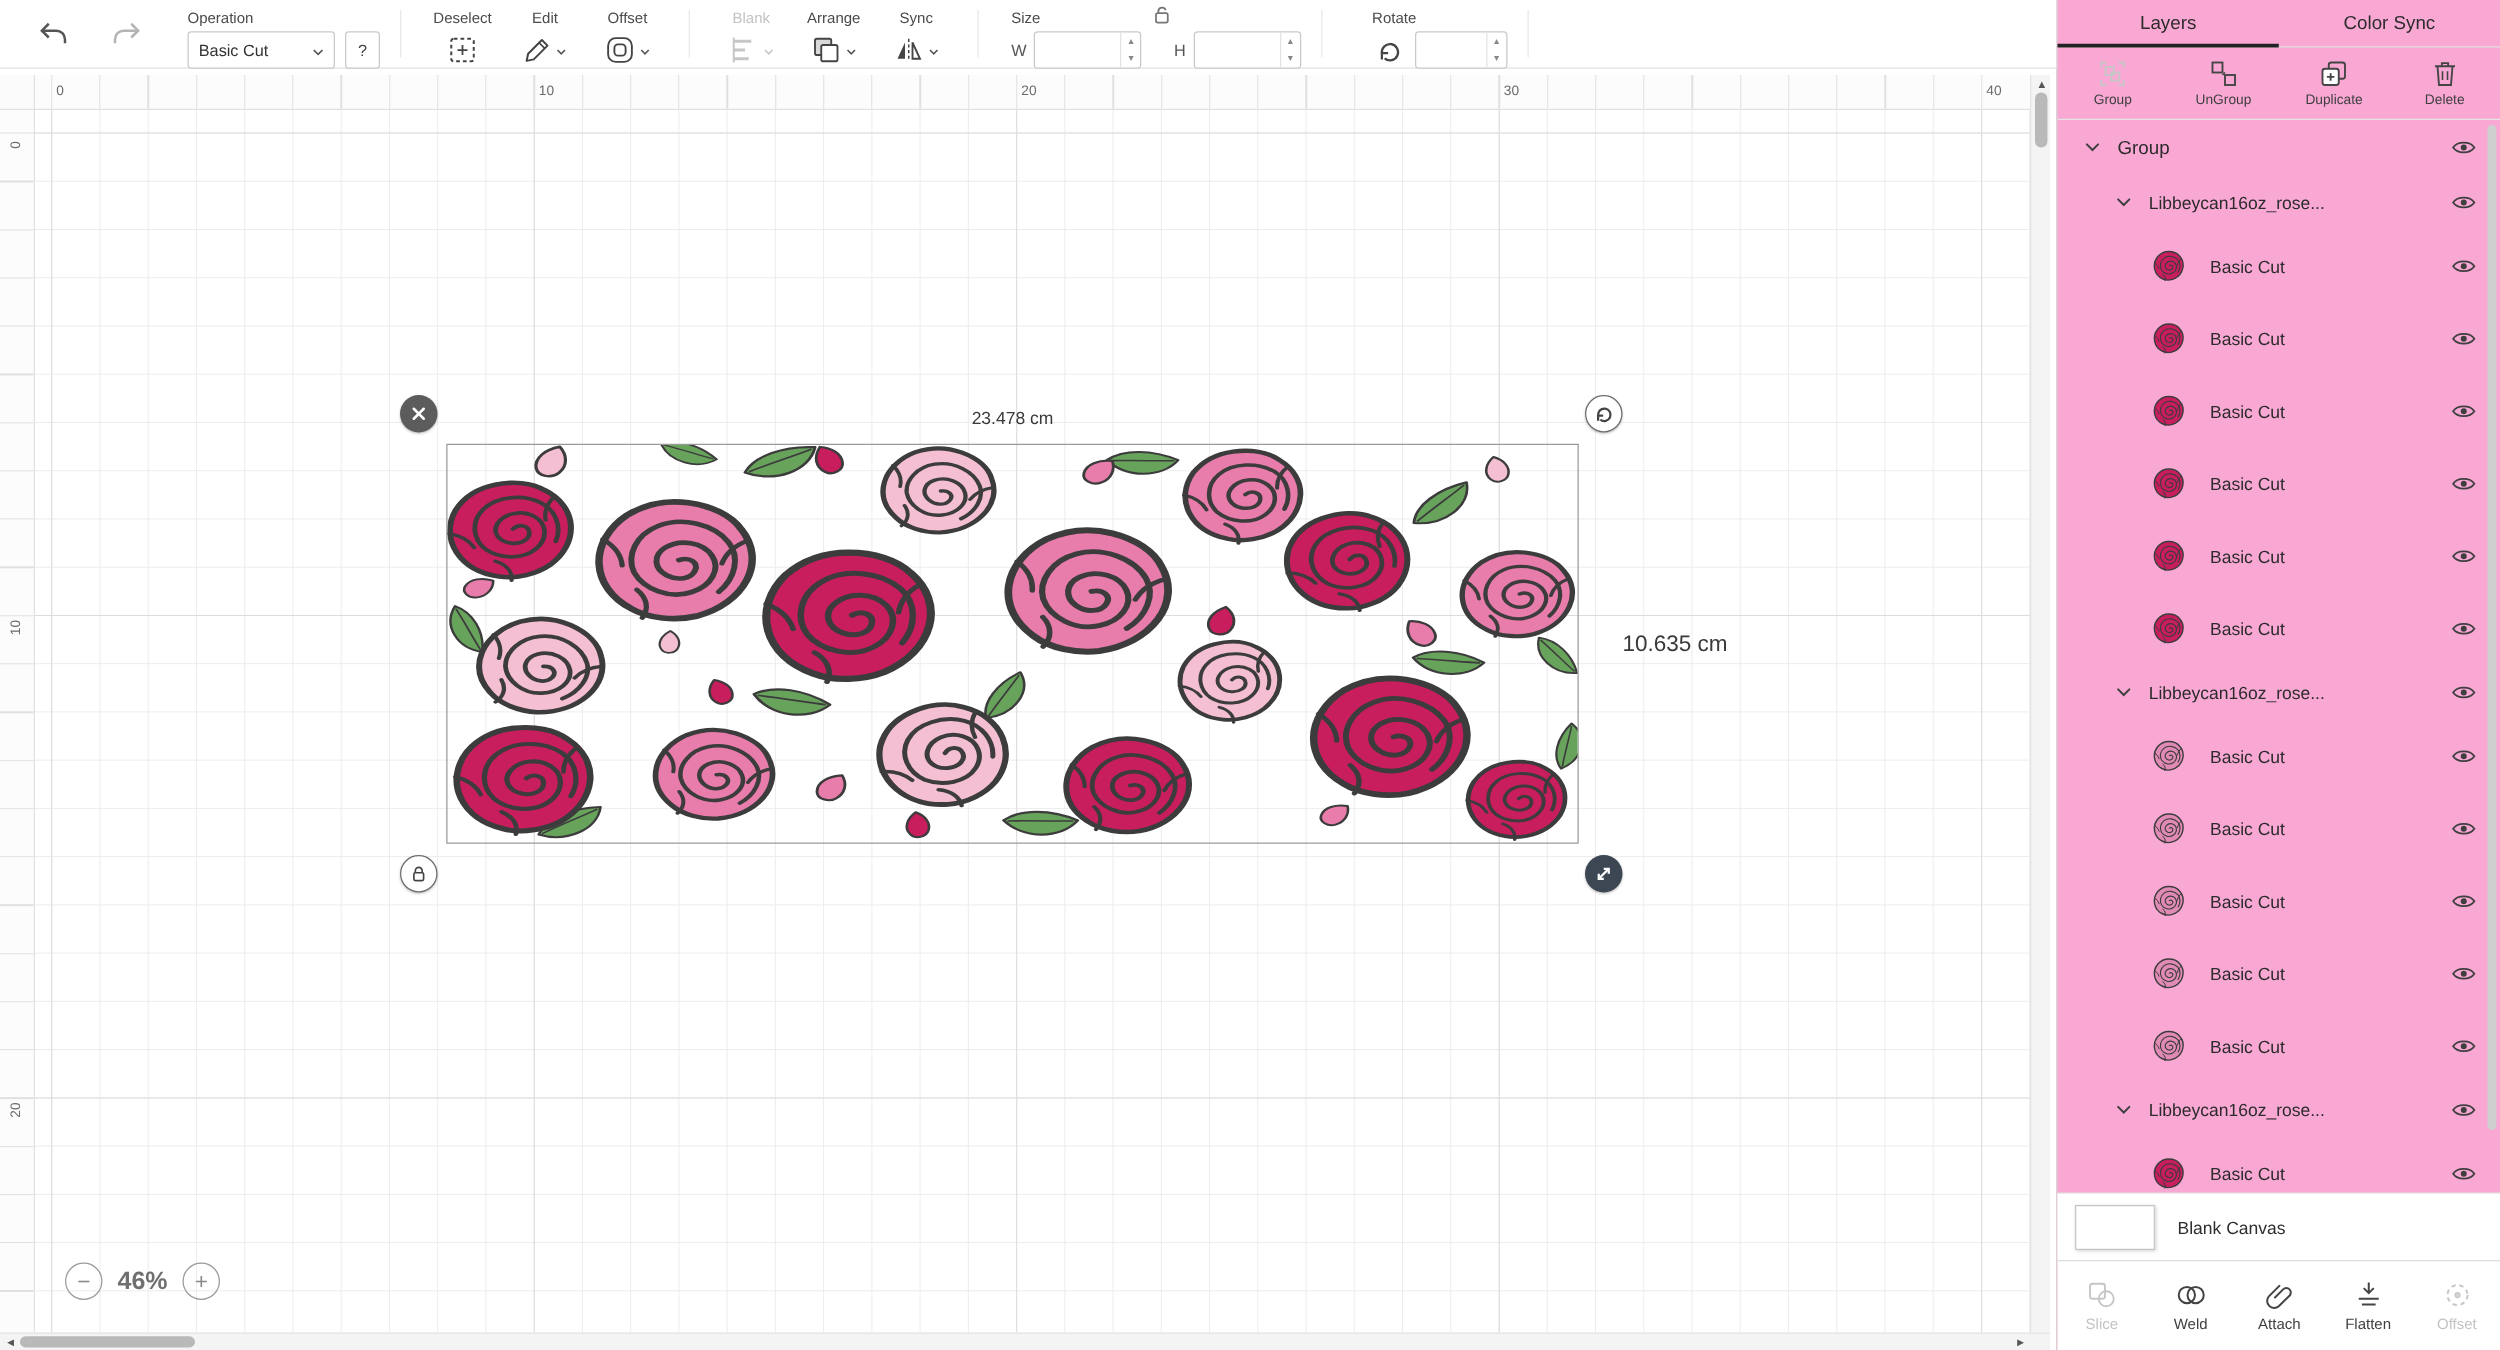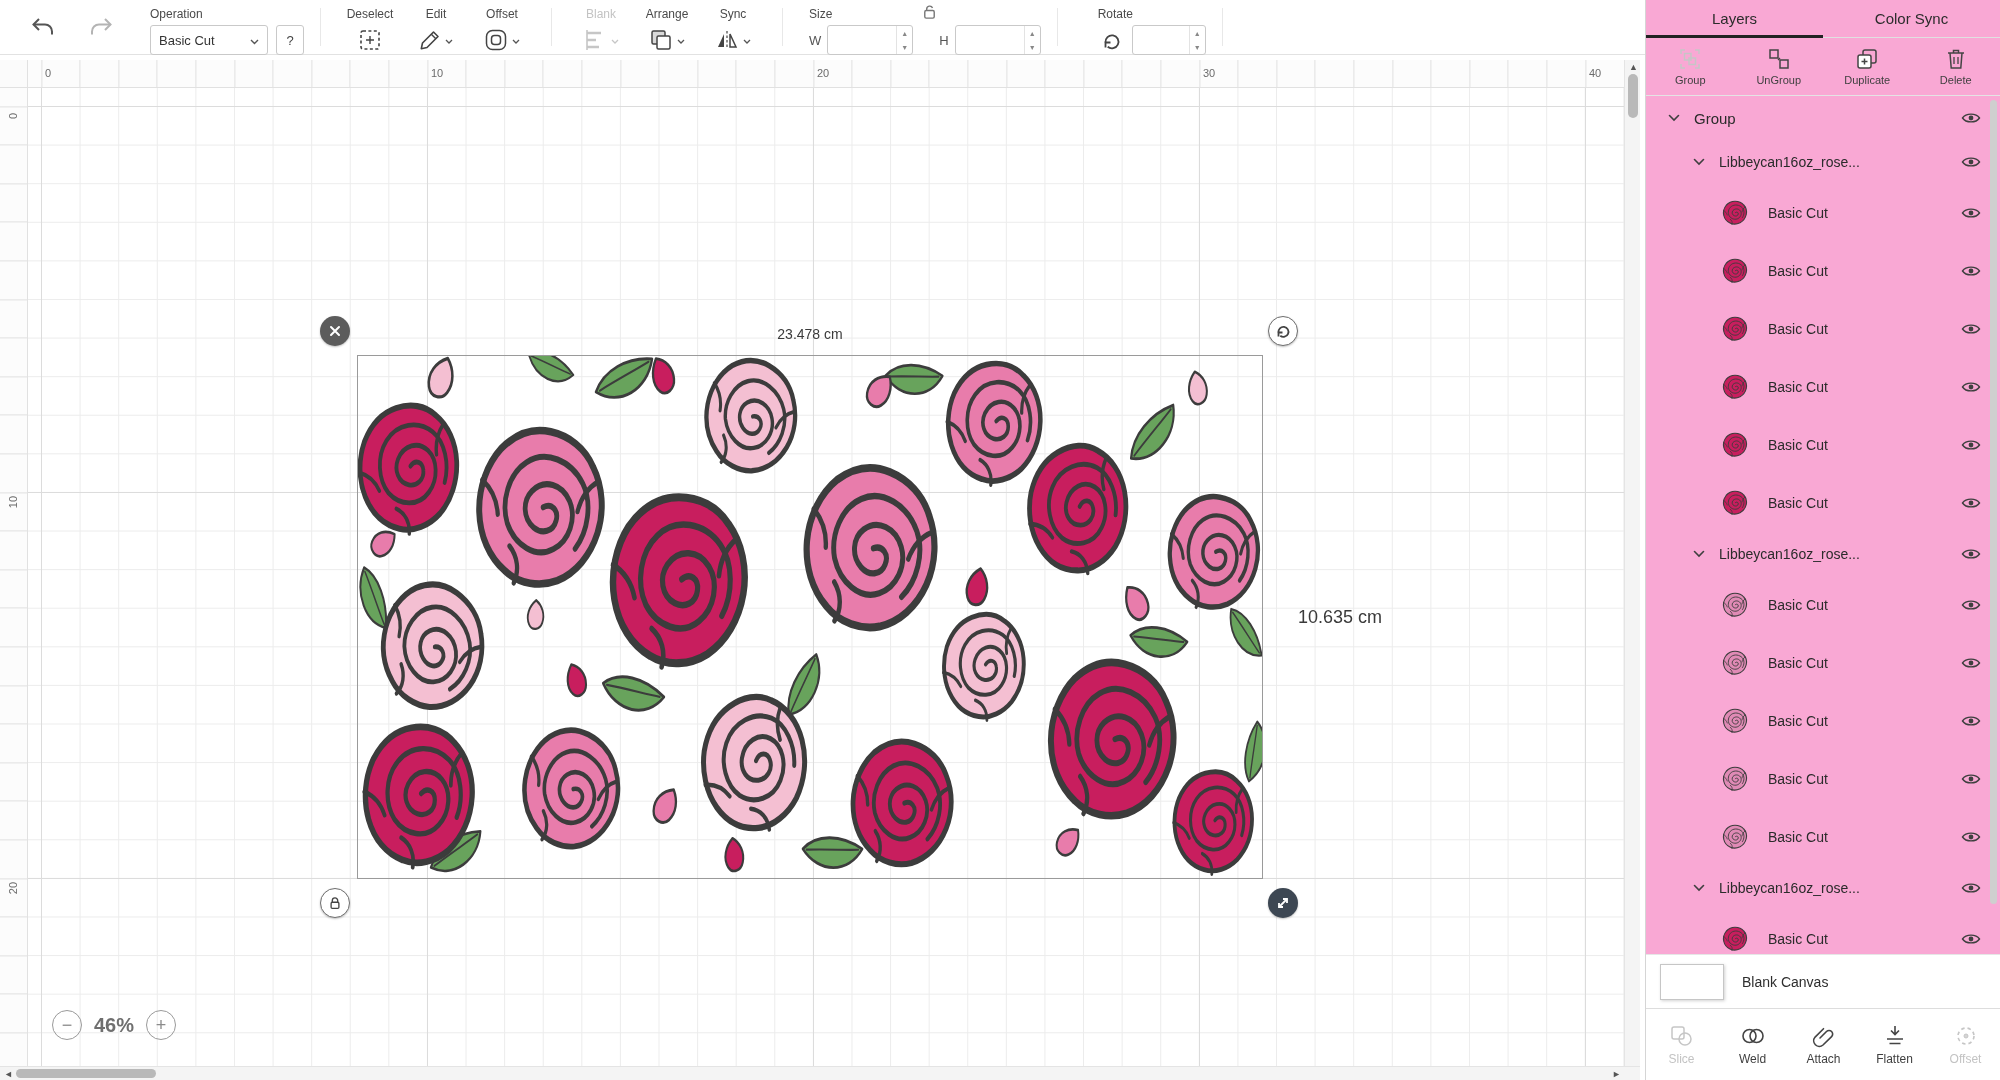--- a/index.html
+++ b/index.html
@@ -55,21 +55,21 @@
   .rnum-v { position:absolute; left:5px; font-size:11px; color:#6b6b6b; transform:rotate(-90deg); transform-origin:center; width:16px; text-align:center;}
   .viewport { position:absolute; top:28px; left:28px; width:1596px; height:978px; background:#fff; overflow:hidden;
     background-image:
       linear-gradient(to right, #dcdcdc 1px, transparent 1px),
       linear-gradient(to bottom, #dcdcdc 1px, transparent 1px),
       linear-gradient(to right, #ececec 1px, transparent 1px),
       linear-gradient(to bottom, #ececec 1px, transparent 1px);
     background-size:386px 386px, 386px 386px, 38.6px 38.6px, 38.6px 38.6px;
     background-position:13px 18px; }
 
-  .selection { position:absolute; left:329px; top:267px; width:906px; height:524px; border:1px solid #9a9a9a;padding-left:24px; }
+  .selection { position:absolute; left:329px; top:267px; width:906px; height:320px; border:1px solid #9a9a9a;padding-left:24px; }
   .artwork { position:absolute; left:0; top:0; width:100%; height:100%; }
   .dim-top { position:absolute; top:-30px; left:0; width:100%; text-align:center; font-size:14px; color:#3a3a3a; }
   .dim-right { position:absolute; left:calc(100% + 36px); top:50%; transform:translateY(-50%); font-size:18px; color:#3a3a3a; white-space:nowrap; }
   .handle { position:absolute; width:30px; height:30px; border-radius:50%; display:flex; align-items:center; justify-content:center;
             box-shadow:0 1px 2px rgba(0,0,0,.25); cursor:pointer; }
   .h-dark { background:#5c5c5c; }
   .h-light { background:#fff; border:1.5px solid #6f6f6f; }
   .h-blue { background:#3d4753; }
   .h-tl { left:-38px; top:-40px; }
   .h-tr { right:-36px; top:-40px; }

